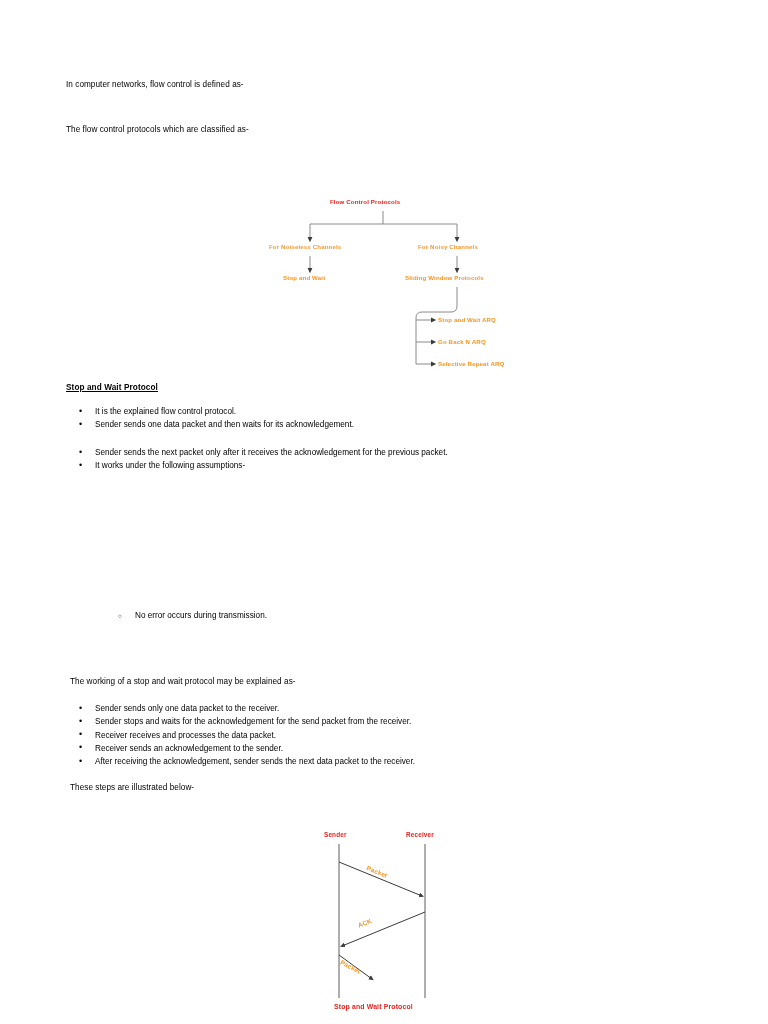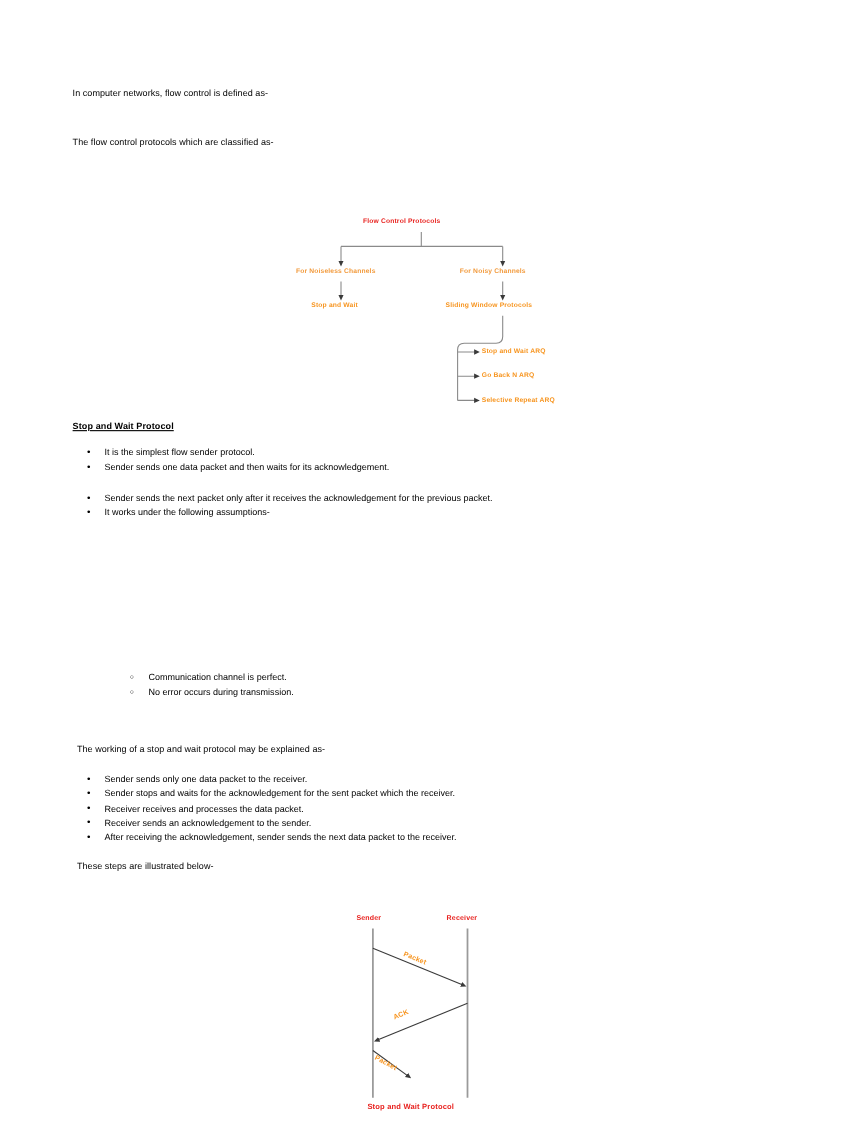--- a/index.html
+++ b/index.html
@@ -195,40 +195,39 @@
     <div class="node leaf" style="left:186px; top:124px;">Stop and Wait ARQ</div>
     <div class="node leaf" style="left:186px; top:146px;">Go Back N ARQ</div>
     <div class="node leaf" style="left:186px; top:168px;">Selective Repeat ARQ</div>
   </div>
 
   <div style="position:absolute; left:66px; top:383px; width:640px;">
     <h2 class="heading">Stop and Wait Protocol</h2>
   </div>
 
   <ul class="bullets" style="position:absolute; left:66px; top:405px; width:640px;">
-    <li>It is the simplest flow sender protocol.</li>
+    <li>It is the explained flow control protocol.</li>
     <li>Sender sends one data packet and then waits for its acknowledgement.</li>
   </ul>
 
   <ul class="bullets" style="position:absolute; left:66px; top:446px; width:640px;">
     <li>Sender sends the next packet only after it receives the acknowledgement for the previous packet.</li>
     <li>It works under the following assumptions-</li>
   </ul>
 
   <ul class="subbullets" style="position:absolute; left:66px; top:609px; width:640px;">
-    <li>Communication channel is perfect.</li>
     <li>No error occurs during transmission.</li>
   </ul>
 
 
   <p class="para" style="position:absolute; left:70px; top:677px;">The working of a stop and wait protocol may be explained as-</p>
 
   <ul class="bullets" style="position:absolute; left:66px; top:702px; width:640px;">
     <li>Sender sends only one data packet to the receiver.</li>
-    <li>Sender stops and waits for the acknowledgement for the sent packet which the receiver.</li>
+    <li>Sender stops and waits for the acknowledgement for the send packet from the receiver.</li>
     <li>Receiver receives and processes the data packet.</li>
     <li>Receiver sends an acknowledgement to the sender.</li>
     <li>After receiving the acknowledgement, sender sends the next data packet to the receiver.</li>
   </ul>
 
   <p class="para" style="position:absolute; left:70px; top:783px;">These steps are illustrated below-</p>
 
   <div class="fig-timing">
     <svg width="180" height="196" viewBox="0 0 180 196">
       <defs>

